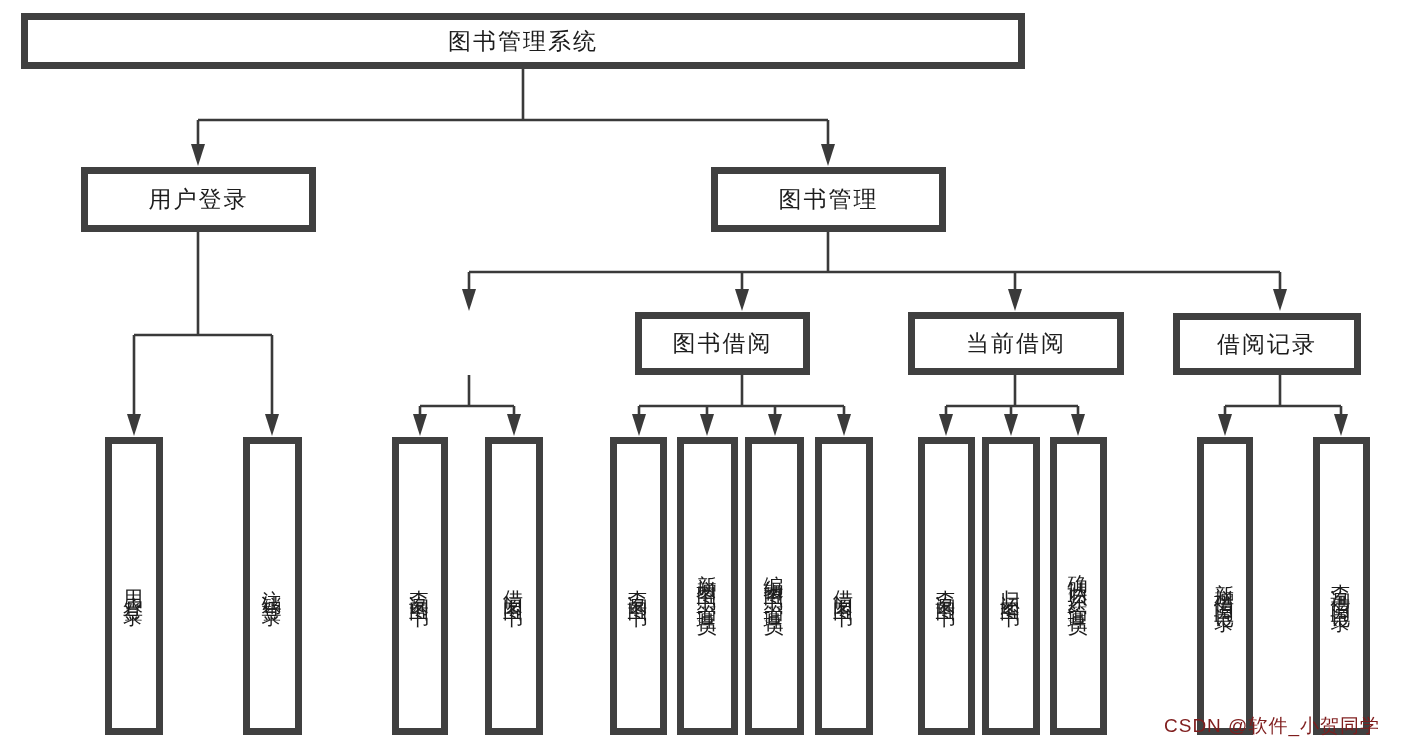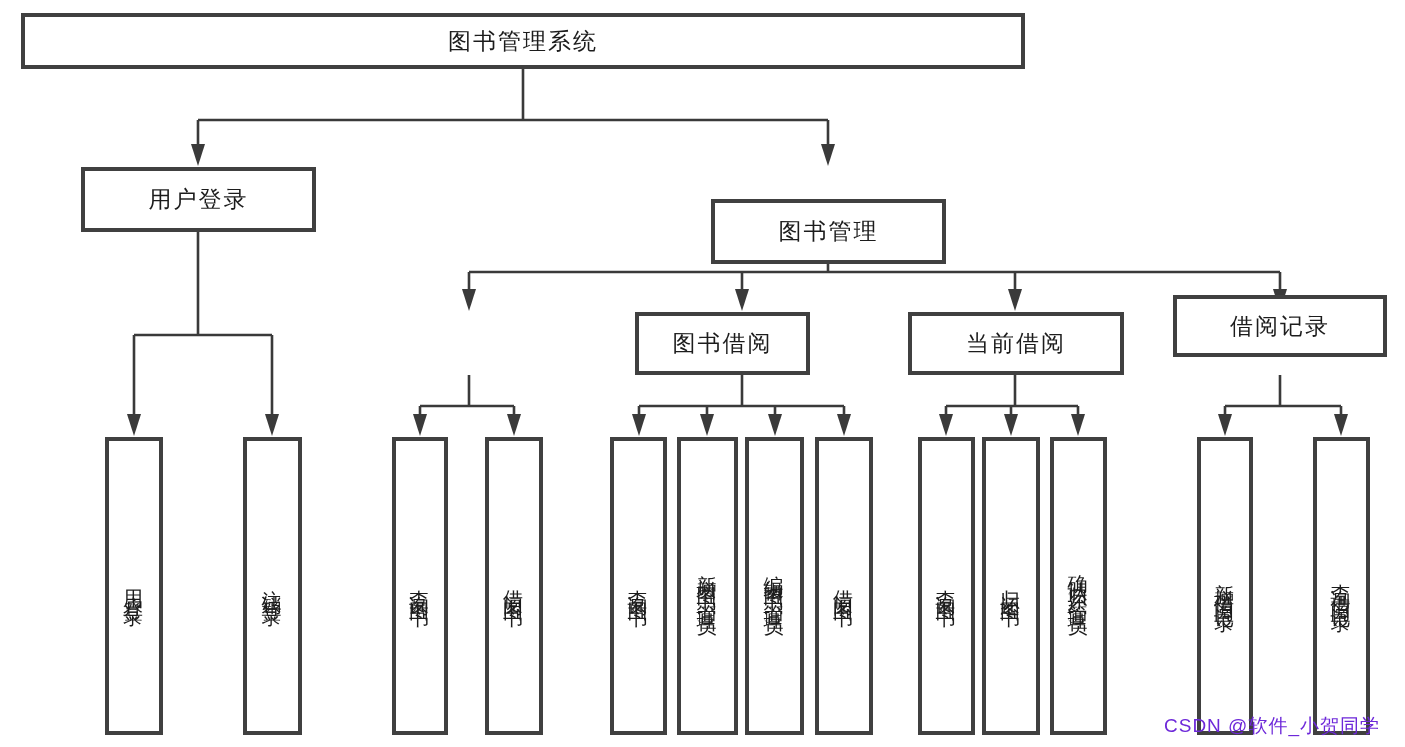--- a/index.html
+++ b/index.html
@@ -18,21 +18,21 @@
   #connectors {
     position: absolute;
     left: 0;
     top: 0;
     width: 1405px;
     height: 747px;
   }
   .node {
     position: absolute;
     box-sizing: border-box;
-    border: 4px solid #404040;
+    border: 7px solid #404040;
     background: #ffffff;
     color: #1c1c1c;
     display: flex;
     align-items: center;
     justify-content: center;
     text-align: center;
     white-space: nowrap;
   }
   .h-node {
     font-size: 23px;
@@ -43,21 +43,21 @@
     text-orientation: mixed;
     font-size: 20px;
     letter-spacing: 6px;
     white-space: normal;
   }
   .watermark {
     position: absolute;
     left: 1164px;
     top: 713px;
     font-size: 19px;
-    color: #6d28d9;
+    color: #7f1d1d;
     letter-spacing: 1px;
     white-space: nowrap;
   }
 </style>
 </head>
 <body>
 
 <div id="canvas">
 
   <svg id="connectors" width="1405" height="747" viewBox="0 0 1405 747" xmlns="http://www.w3.org/2000/svg">
@@ -96,25 +96,25 @@
       <polygon points="1011,436 1004,414 1018,414"></polygon>
       <polygon points="1078,436 1071,414 1085,414"></polygon>
       <polygon points="1225,436 1218,414 1232,414"></polygon>
       <polygon points="1341,436 1334,414 1348,414"></polygon>
     </g>
   </svg>
 
   <div class="node h-node" style="left:21px; top:13px; width:1004px; height:56px;">图书管理系统</div>
 
   <div class="node h-node" style="left:81px; top:167px; width:235px; height:65px;">用户登录</div>
-  <div class="node h-node" style="left:711px; top:167px; width:235px; height:65px;margin-top:32px;">图书管理</div>
+  <div class="node h-node" style="left:711px; top:167px; width:235px; height:65px;">图书管理</div>
 
   <div class="node h-node" style="left:635px; top:312px; width:175px; height:63px;">图书借阅</div>
   <div class="node h-node" style="left:908px; top:312px; width:216px; height:63px;">当前借阅</div>
-  <div class="node h-node" style="left:1173px; top:295px; width:214px; height:62px;">借阅记录</div>
+  <div class="node h-node" style="left:1173px; top:313px; width:188px; height:62px;">借阅记录</div>
 
   <div class="node v-node" style="left:105px; top:437px; width:58px; height:298px;">用户登录</div>
   <div class="node v-node" style="left:243px; top:437px; width:59px; height:298px;">注销登录</div>
 
   <div class="node v-node" style="left:392px; top:437px; width:56px; height:298px;">查询图书</div>
   <div class="node v-node" style="left:485px; top:437px; width:58px; height:298px;">借阅图书</div>
 
   <div class="node v-node" style="left:610px; top:437px; width:57px; height:298px;">查询图书</div>
   <div class="node v-node" style="left:677px; top:437px; width:61px; height:298px;">新增图书（管理员）</div>
   <div class="node v-node" style="left:745px; top:437px; width:59px; height:298px;">编辑图书（管理员）</div>

